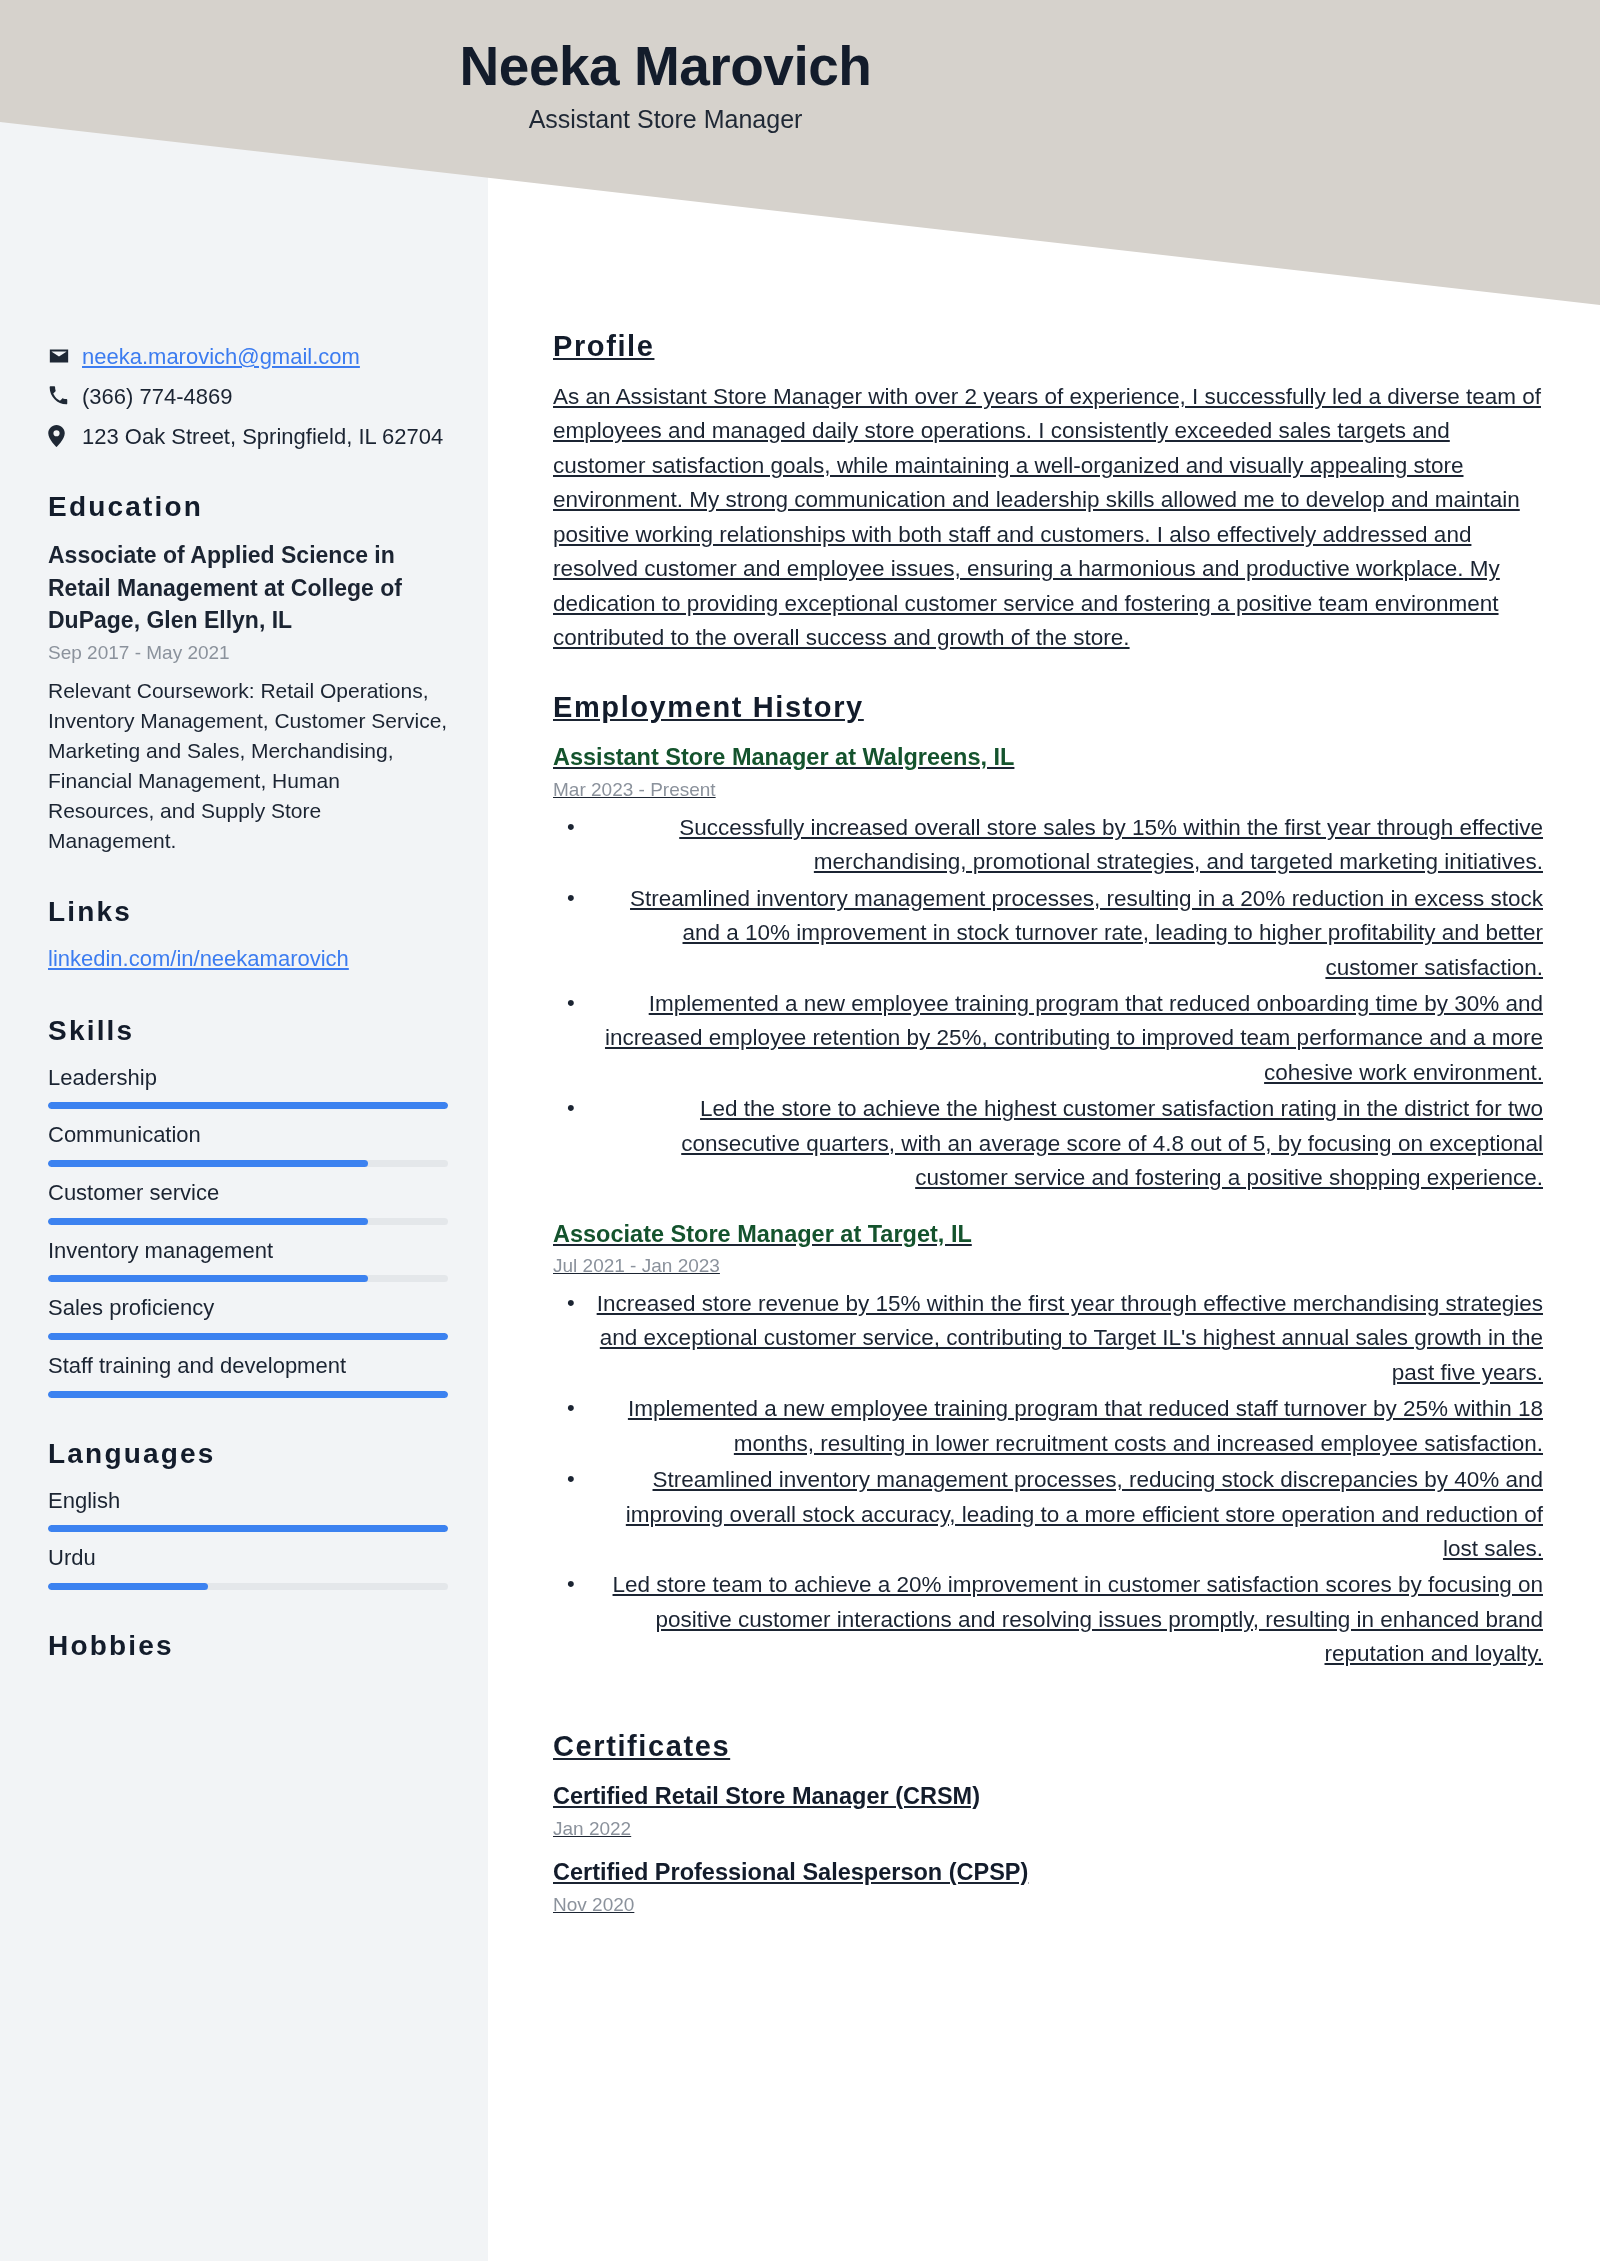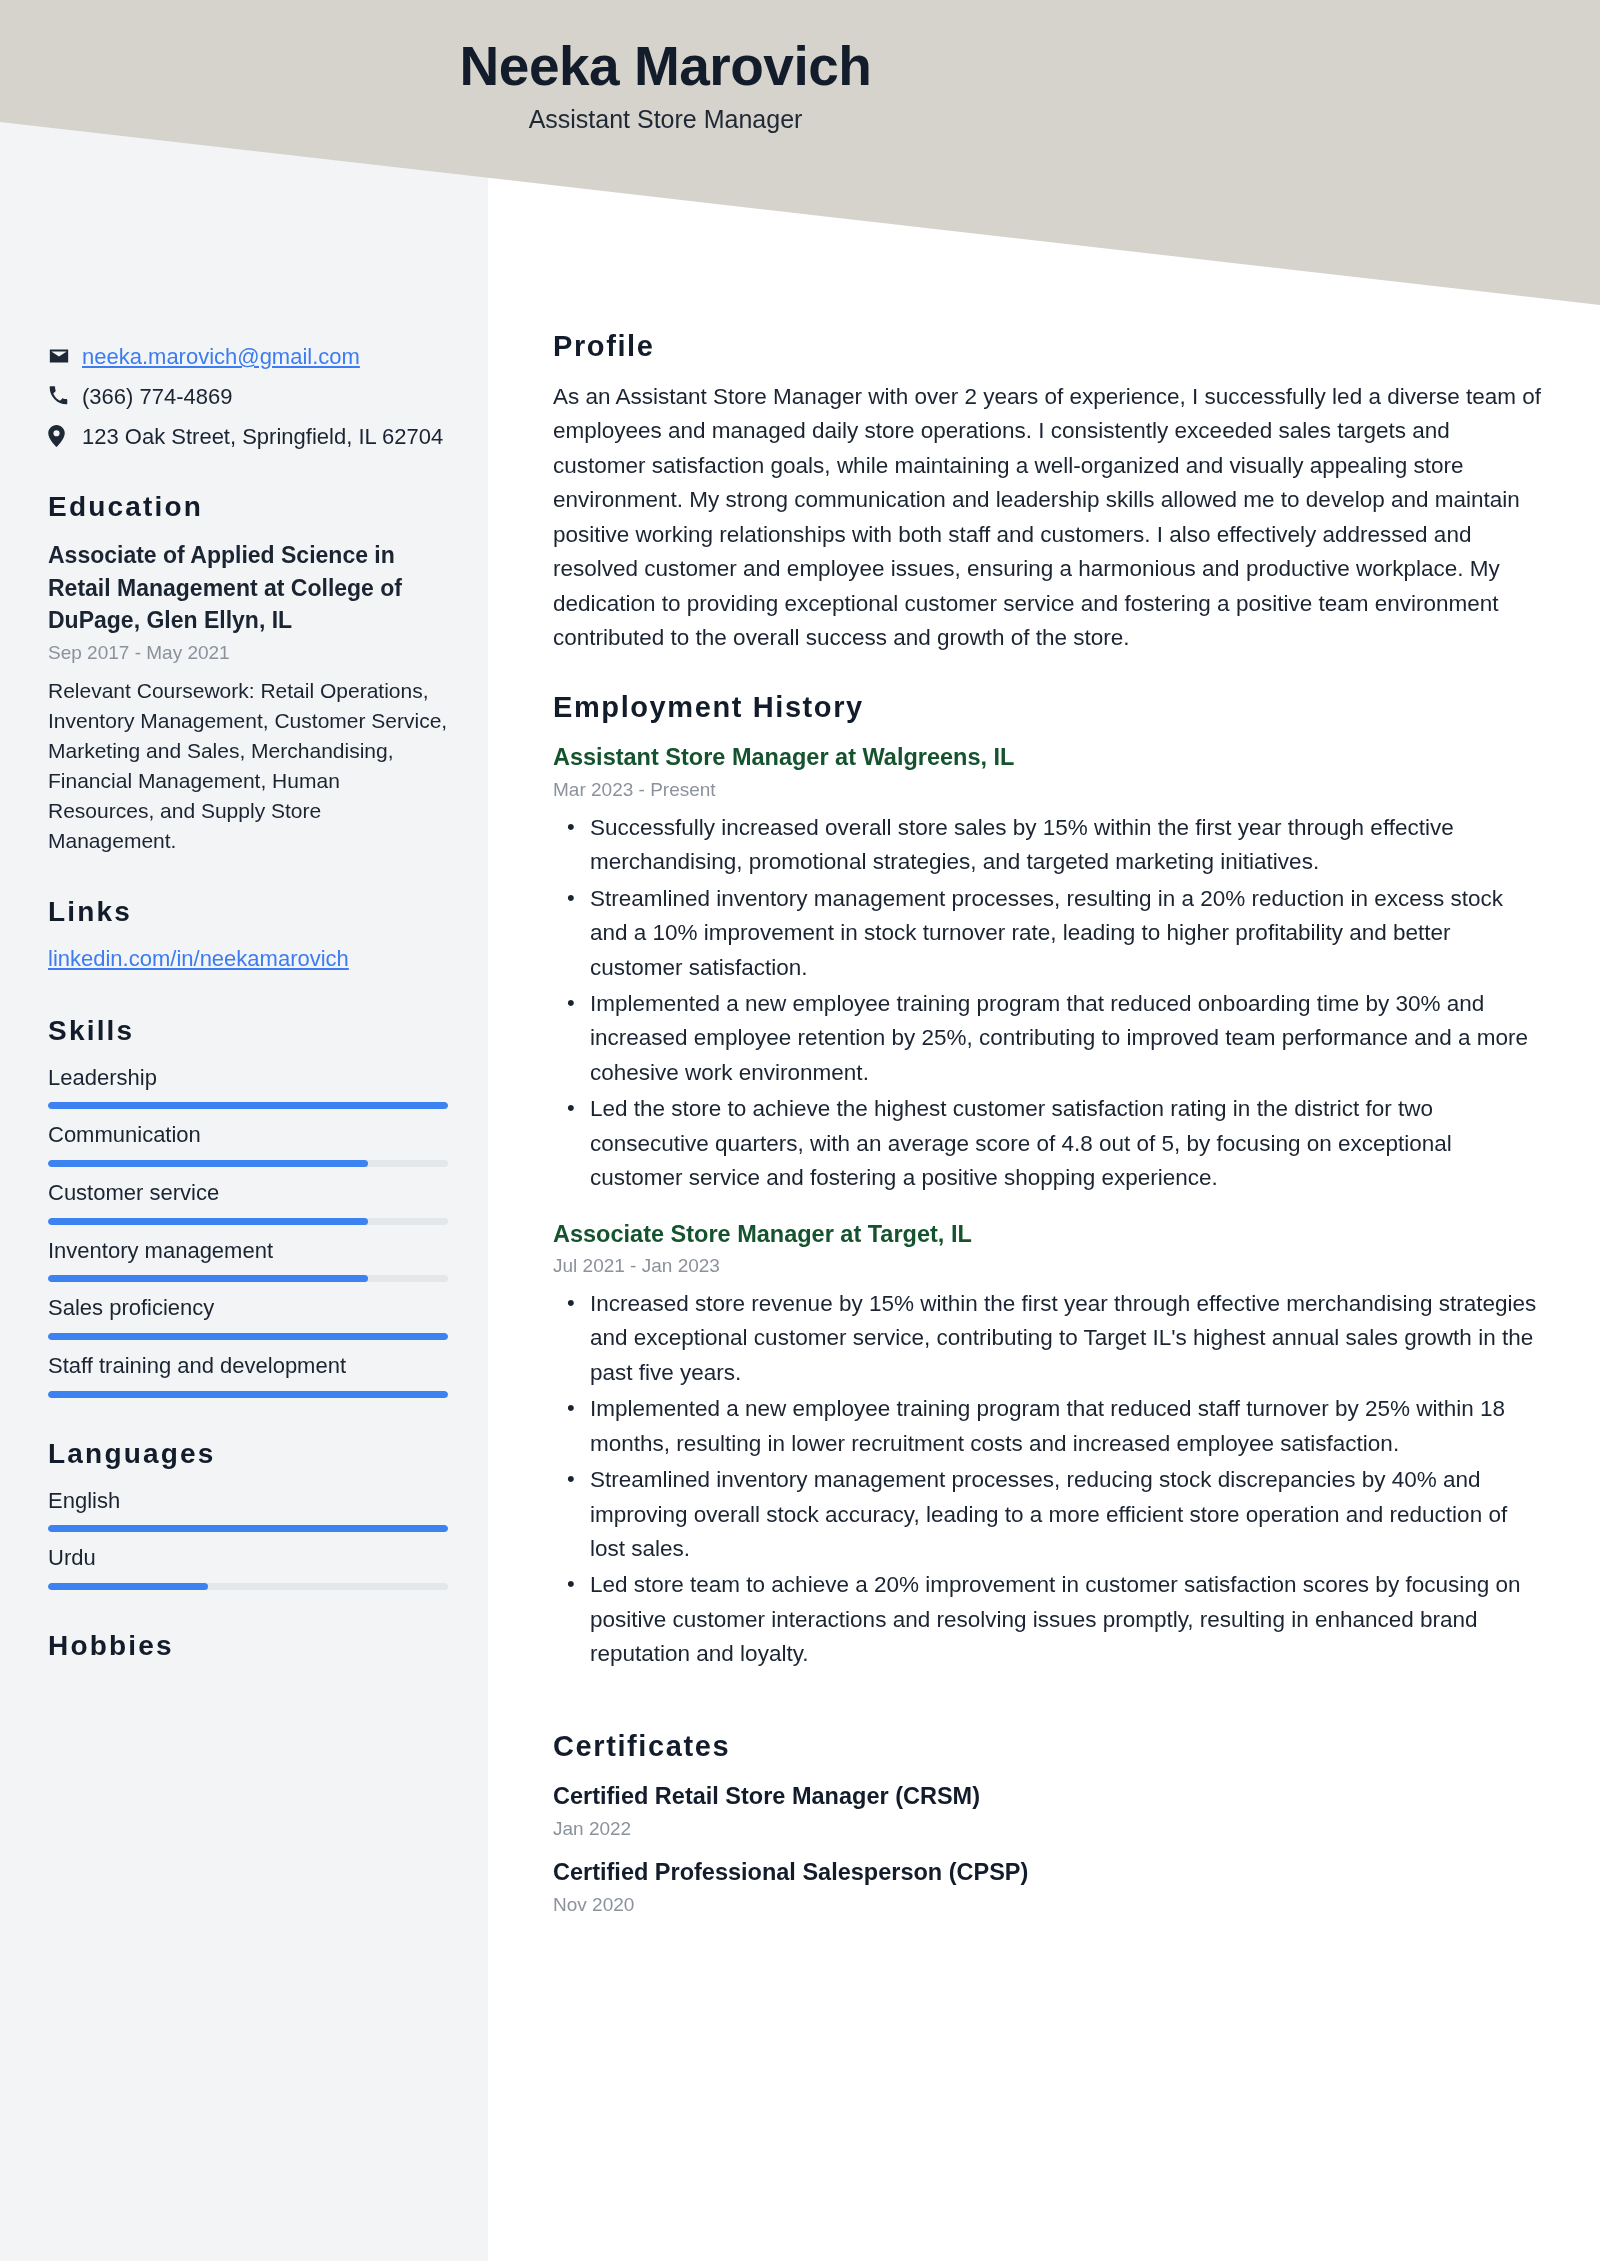--- a/index.html
+++ b/index.html
@@ -41,20 +41,21 @@
   }
 
   
   .sidebar {
     position:absolute; left:0; top:0; width:488px; z-index:4;
     padding:330px 0 0 48px;
   }
   .main {
     position:absolute; left:553px; top:0; width:990px; z-index:4;
     padding-top:330px;
+    text-decoration:underline;
   }
 
   
   .contact-list { margin-top:12px; width:400px; }
   .contact-row {
     display:flex; align-items:flex-start;
     margin-bottom:11px; font-size:22px; line-height:1.32; color:#1b2432;
   }
   .contact-icon {
     width:34px; min-width:34px; display:flex; align-items:flex-start;
@@ -104,21 +105,21 @@
 
   
   .profile-text {
     font-size:22.5px; line-height:1.53; color:#1b2432;
     text-align:left;
   }
   .block { margin-bottom:8px; }
   .job-h {
     font-size:23.5px; font-weight:700; color:#14532d; line-height:1.4;
   }
-  ul.bullets { list-style:none; margin:7px 0 0 0; padding:0; }
+  ul.bullets { list-style:none; margin:7px 0 0 0; padding:0;text-align:right; }
   ul.bullets li {
     position:relative; padding-left:37px; margin-bottom:2px;
     font-size:22.5px; line-height:1.53; color:#1b2432;
   }
   ul.bullets li:before {
     content:"\2022"; position:absolute; left:14px; top:-1px;
     font-size:22px; color:#1b2432;
   }
   .section-gap { height:36px; }
   .cert-item { margin-bottom:14px; }

